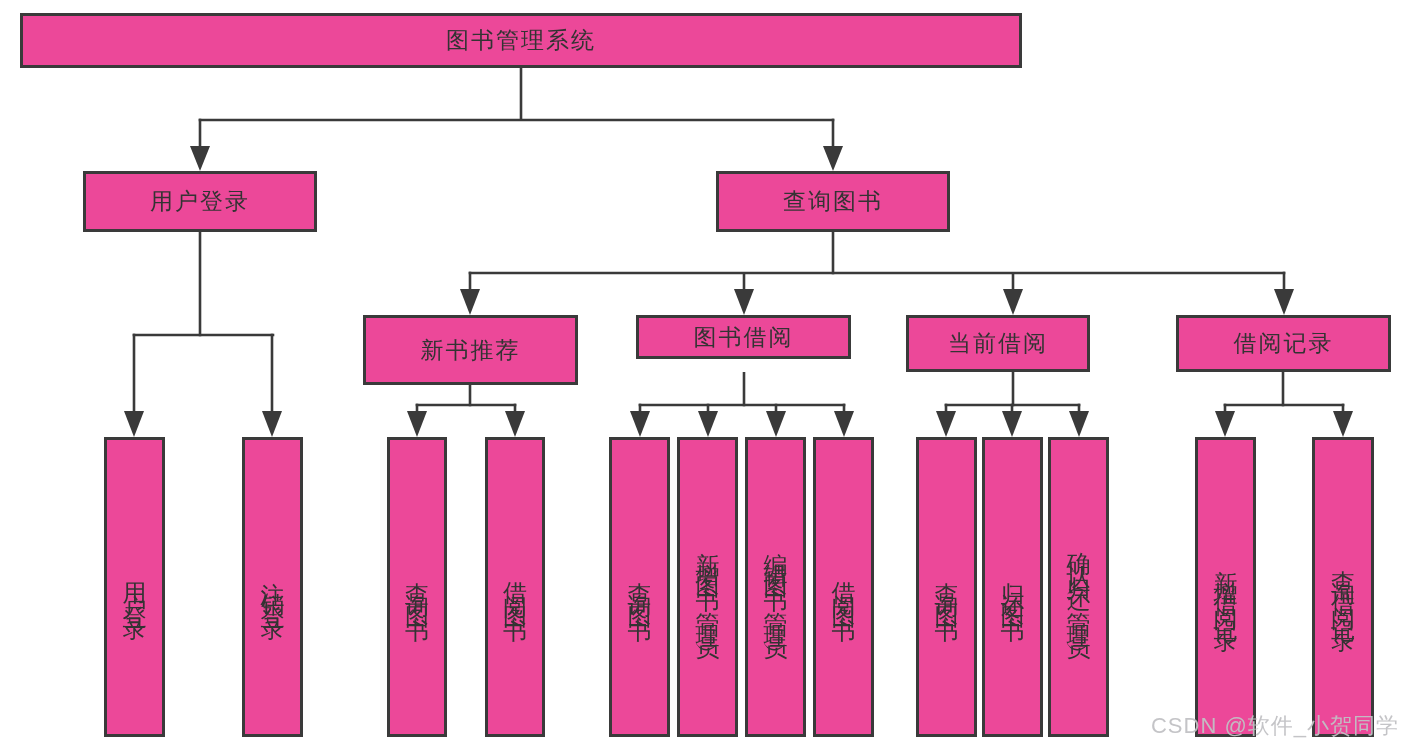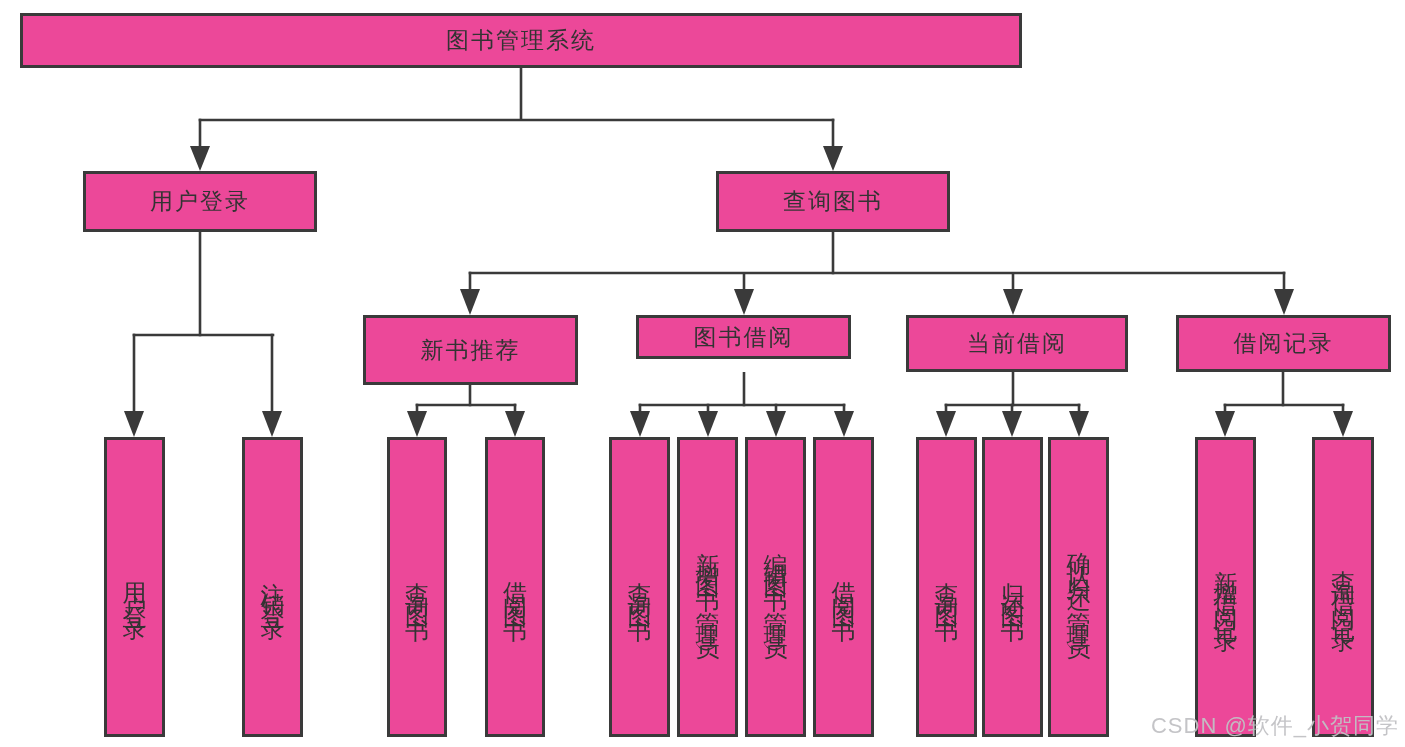--- a/index.html
+++ b/index.html
@@ -132,21 +132,21 @@
     </g>
   </svg>
 
   <div class="box h" style="left:20px; top:13px; width:1002px; height:55px;">图书管理系统</div>
 
   <div class="box h" style="left:83px; top:171px; width:234px; height:61px;">用户登录</div>
   <div class="box h" style="left:716px; top:171px; width:234px; height:61px;">查询图书</div>
 
   <div class="box h" style="left:363px; top:315px; width:215px; height:70px;">新书推荐</div>
   <div class="box h" style="left:636px; top:315px; width:215px; height:44px;">图书借阅</div>
-  <div class="box h" style="left:906px; top:315px; width:222px; height:57px;">当前借阅</div>
+  <div class="box h" style="left:906px; top:315px; width:184px; height:57px;">当前借阅</div>
   <div class="box h" style="left:1176px; top:315px; width:215px; height:57px;">借阅记录</div>
 
   <div class="box v" style="left:104px;">用户登录</div>
   <div class="box v" style="left:242px;">注销登录</div>
 
   <div class="box v" style="left:387px; width:60px;">查询图书</div>
   <div class="box v" style="left:485px; width:60px;">借阅图书</div>
 
   <div class="box v" style="left:609px;">查询图书</div>
   <div class="box v" style="left:677px;">新增图书（管理员）</div>

